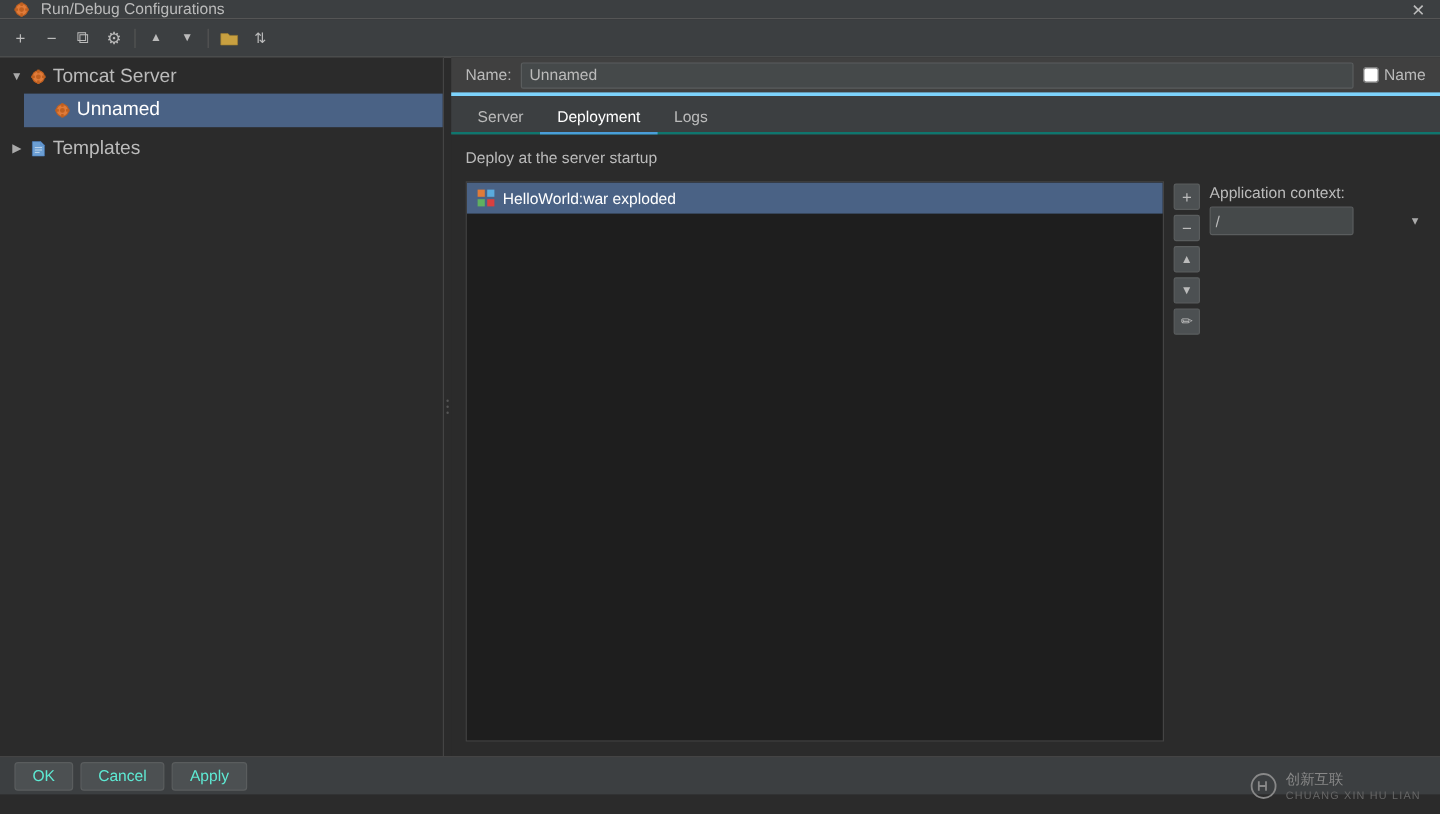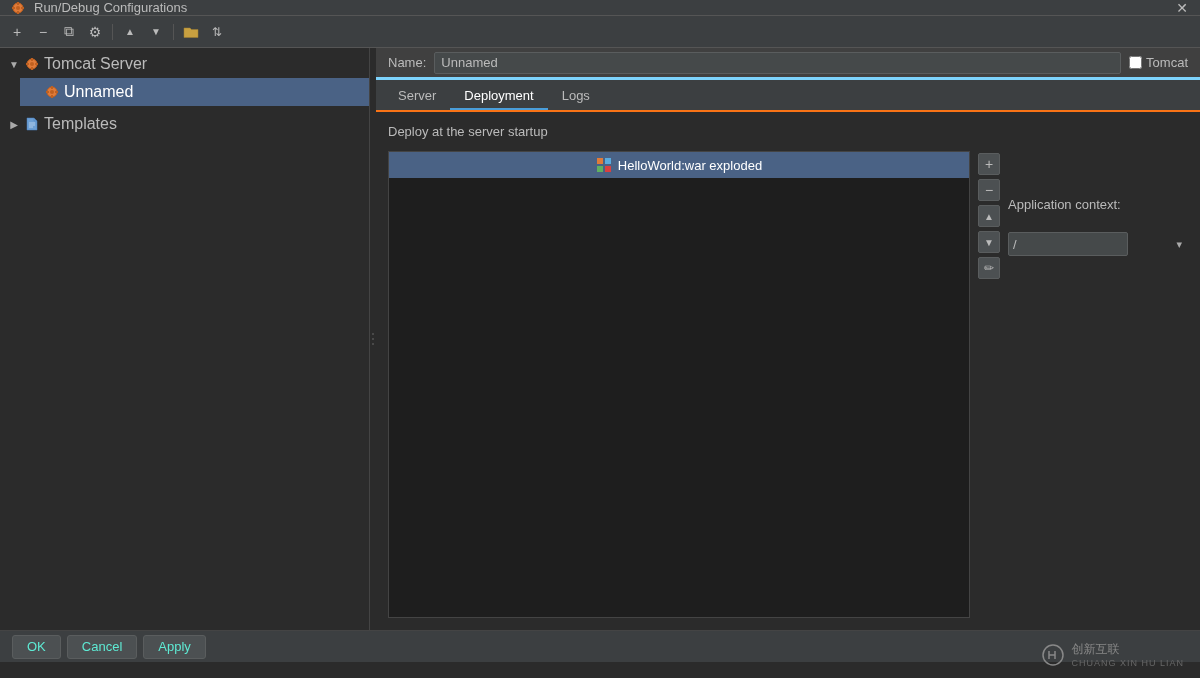--- a/index.html
+++ b/index.html
@@ -180,23 +180,23 @@
     }
     .share-label {
       font-size: 13px;
       color: #bbbbbb;
     }
 
     
     .tabs-bar {
       height: 32px;
       background: #3c3f41;
-      border-bottom: 2px solid #f97316;
-      display: flex;
-      align-items: center;
+      border-bottom: 2px solid #0f766e;
+      display: flex;
+      align-items: flex-end;
       padding: 0 8px;
       gap: 0;
     }
     .tab {
       height: 28px;
       padding: 0 14px;
       display: flex;
       align-items: center;
       cursor: pointer;
       font-size: 13px;
@@ -238,21 +238,20 @@
       overflow-y: auto;
       min-height: 0;
     }
     .deploy-list-item {
       display: flex;
       align-items: center;
       height: 26px;
       padding: 0 8px;
       gap: 6px;
       cursor: pointer;
-      justify-content: center;
     }
     .deploy-list-item.selected {
       background: #4a6285;
       color: #ffffff;
     }
     .deploy-item-icon {
       width: 16px;
       height: 16px;
       flex-shrink: 0;
     }
@@ -276,24 +275,23 @@
       display: flex;
       align-items: center;
       justify-content: center;
       color: #bbbbbb;
       font-size: 14px;
     }
 
     .app-context-section {
       display: flex;
       flex-direction: column;
-      gap: 20px;
+      gap: 4px;
       min-width: 180px;
       padding-top: 2px;
-      margin-top: 44px;
     }
     .app-context-label {
       font-size: 13px;
       color: #bbbbbb;
     }
     .app-context-select {
       height: 24px;
       background: #45494a;
       border: 1px solid #5a5d5e;
       color: #bbbbbb;
@@ -473,21 +471,21 @@
     </div>
   </div>
 
   <div class="right-panel">
 
     <div class="name-row">
       <span class="name-label">Name:</span>
       <input class="name-input" type="text" value="Unnamed" style="">
       <div class="share-area">
         <input type="checkbox" class="share-checkbox" style="">
-        <span class="share-label">Tomcat</span>
+        <span class="share-label">Name</span>
       </div>
     </div>
 
     <div class="tabs-bar">
       <div class="tab">Server</div>
       <div class="tab active">Deployment</div>
       <div class="tab">Logs</div>
     </div>
 
     <div class="content-area">

